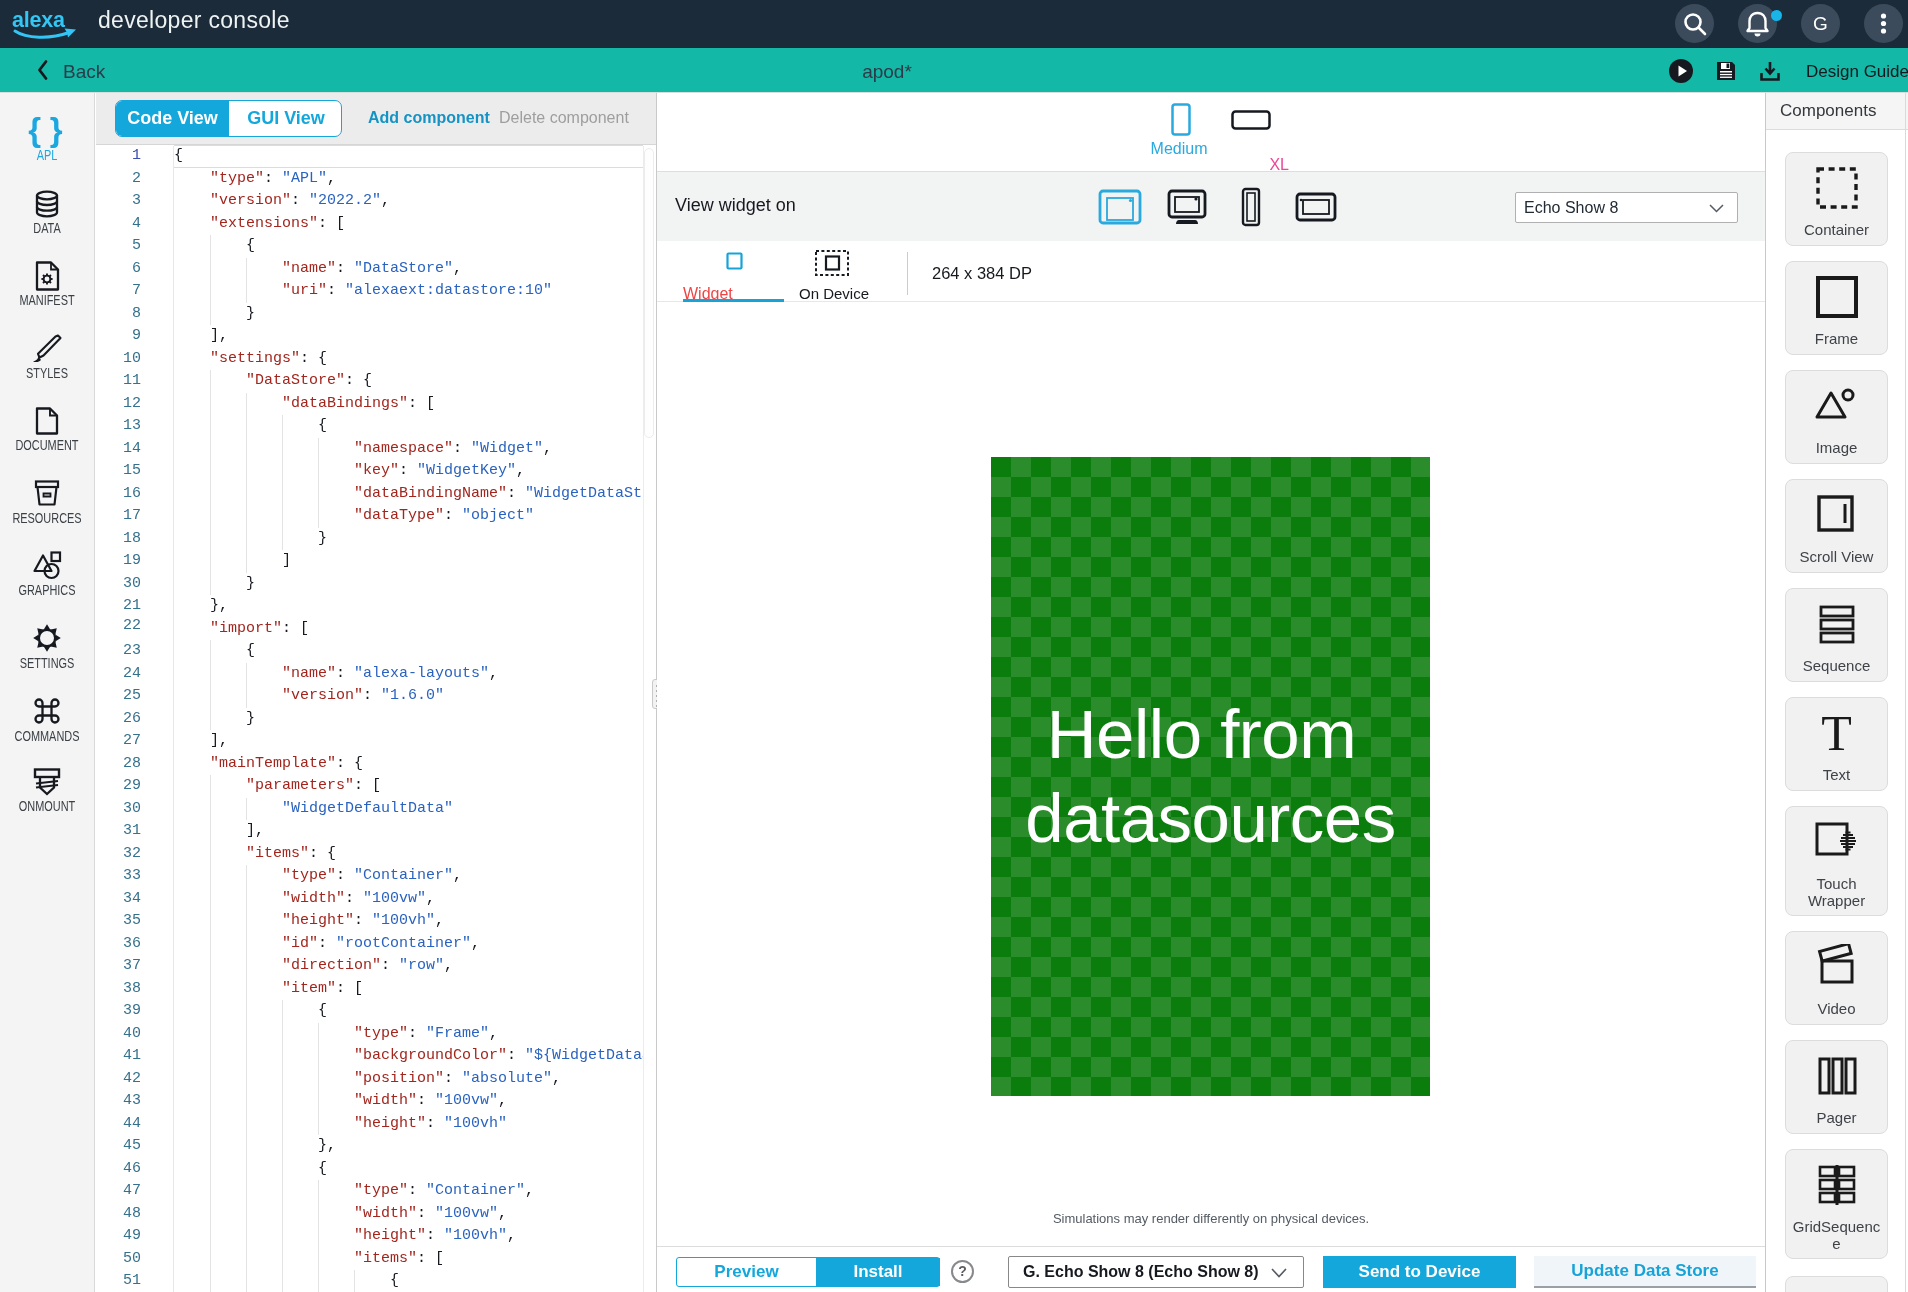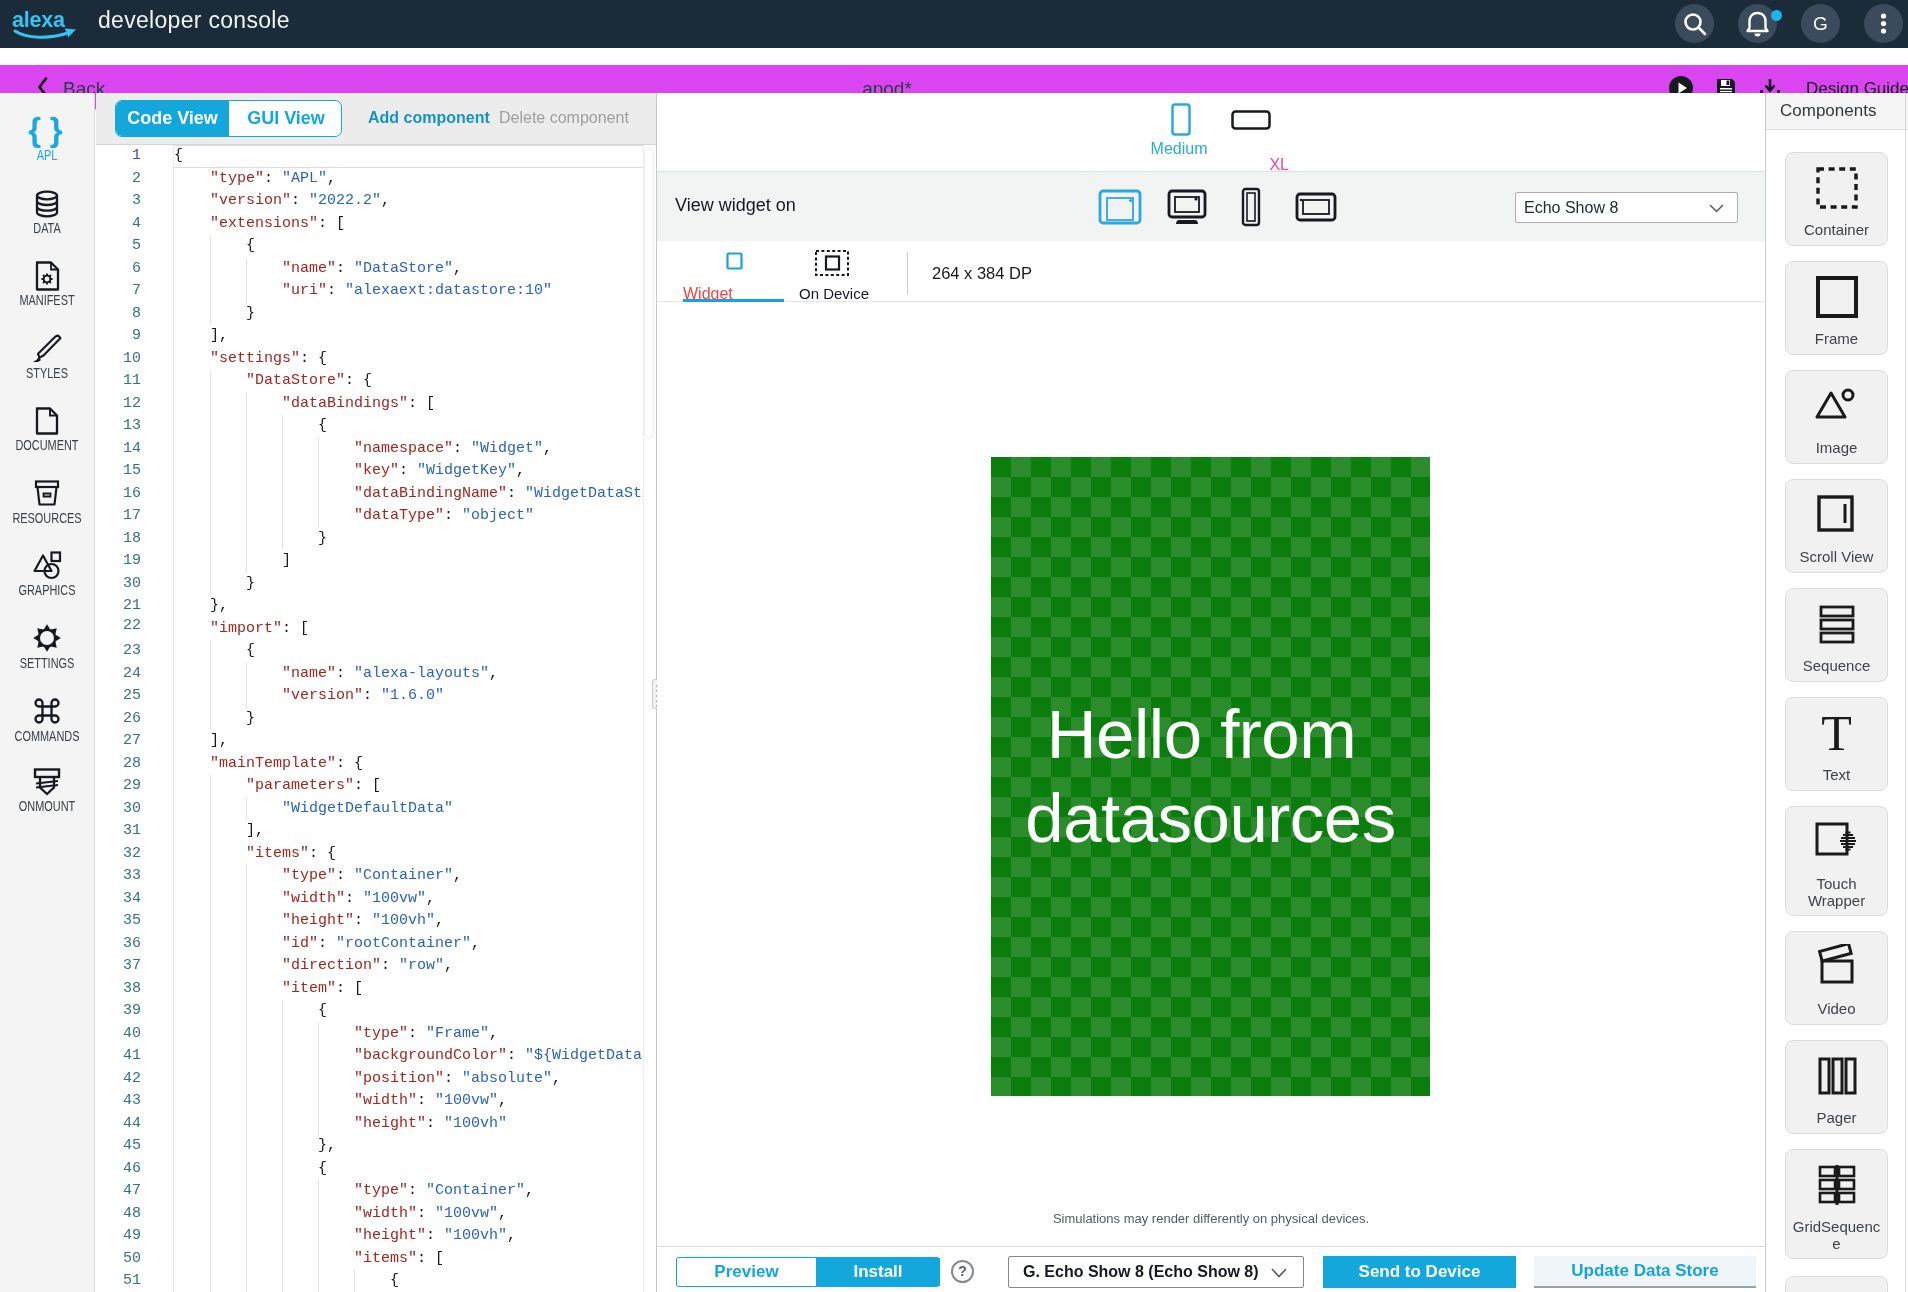--- a/index.html
+++ b/index.html
@@ -4,21 +4,21 @@
 * { margin:0; padding:0; box-sizing:border-box; }
 html,body { width:1908px; height:1292px; overflow:hidden; background:#fff;
   font-family:"Liberation Sans", sans-serif; }
 .abs { position:absolute; }
 
 #topnav { position:absolute; left:0; top:0; width:1908px; height:48px; background:#1c2b39; }
 #topnav .logo { position:absolute; left:12px; top:0px; }
 #topnav .brand { position:absolute; left:86px; top:7px; color:#eef3f3; font-size:23px; font-weight:normal; letter-spacing:0.3px;margin-left:12px; }
 .navcirc { position:absolute; top:4px; width:39px; height:39px; border-radius:50%; background:#3b4b5b; }
 
-#bar2 { position:absolute; left:0; top:65px; width:1908px; height:45px; background:#d946ef; border-bottom:1px solid #d9dede; }
+#bar2 { position:absolute; left:0; top:48px; width:1908px; height:45px; background:#14b8a6; border-bottom:1px solid #d9dede; }
 #bar2 .back { position:absolute; left:63px; top:13px; font-size:19px; color:#2b3b49; }
 #bar2 .chev { position:absolute; left:36px; top:11px; }
 #bar2 .title { position:absolute; left:787px; width:200px; top:13px; text-align:center; font-size:19px; color:#2b3b49; }
 #bar2 .dguide { position:absolute; left:1806px; top:14px; font-size:17px; color:#16191f; white-space:nowrap; }
 
 #rail { position:absolute; left:0; top:93px; width:95px; height:1199px; background:#f4f4f4; border-right:1px solid #d9d9d9; }
 .ritem { position:absolute; left:0; width:94px; text-align:center; }
 .ritem .ico { height:30px; display:flex; align-items:center; justify-content:center; }
 .ritem .lbl { font-size:14px; color:#3b4046; margin-top:4.5px; line-height:11px; transform:scaleX(0.78); transform-origin:50% 50%; white-space:nowrap; }
 .ritem.on .lbl { color:#1ba8e0; }

